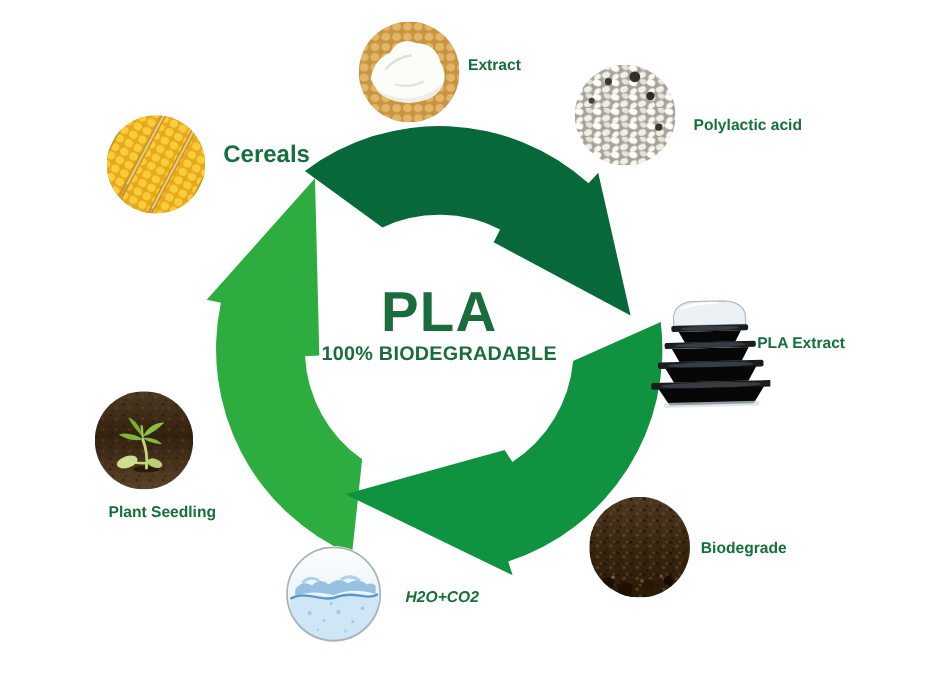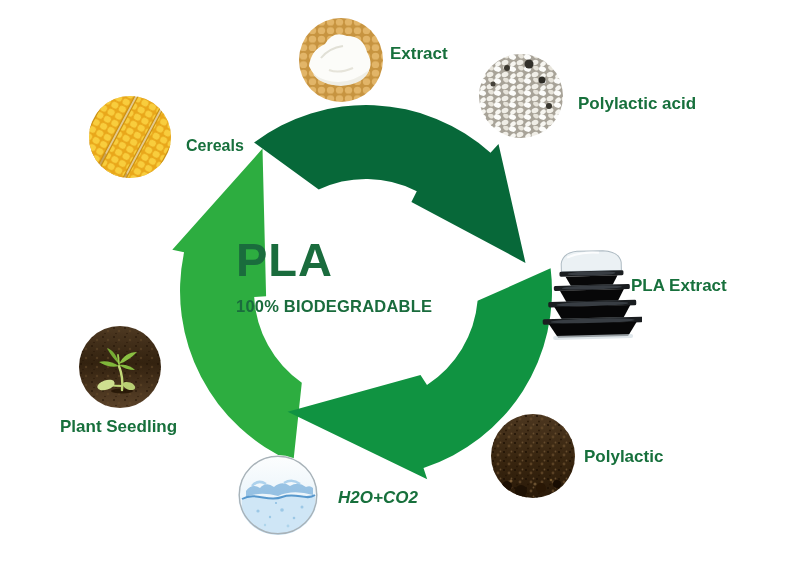--- a/index.html
+++ b/index.html
@@ -4,27 +4,27 @@
 <style>
   html,body{margin:0;padding:0;background:#fff;}
   .stage{
     position:relative;width:787px;height:564px;overflow:hidden;background:#ffffff;
     font-family:"Liberation Sans",sans-serif;
   }
   .cycle{position:absolute;left:160px;top:85px;width:412px;height:412px;}
   .a-dark{fill:var(--arrow-dark,#076839);}
   .a-mid{fill:var(--arrow-mid,#109341);}
   .a-light{fill:var(--arrow-light,#2dad40);}
-  .center-block{position:absolute;left:236px;top:236px;width:260px;}
+  .center-block{position:absolute;left:236px;top:236px;width:260px;text-align:center;}
   .title-main{font-size:47px;font-weight:bold;letter-spacing:1px;color:var(--heading,#1a6c3d);line-height:48px;}
-  .title-sub{font-size:16.5px;font-weight:bold;letter-spacing:.2px;color:var(--heading,#1a6c3d);margin-top:13px;}
+  .title-sub{font-size:16.5px;font-weight:bold;letter-spacing:.2px;color:var(--heading,#1a6c3d);margin-top:2px;}
   .node-circle{position:absolute;border-radius:50%;overflow:hidden;}
   .node-circle svg{display:block;}
   .node-label{
-    position:absolute;font-size:17px;font-weight:bold;color:var(--label,#17703c);
+    position:absolute;font-size:13px;font-weight:bold;color:var(--label,#17703c);
     white-space:nowrap;line-height:19px;
   }
   .products-box{position:absolute;left:538px;top:247px;width:104px;height:94px;}
 </style>
 </head>
 <body>
 
 <div class="stage">
 
   <svg class="cycle" viewBox="0 0 412 412" aria-hidden="true">
@@ -48,21 +48,21 @@
       </defs>
       <rect width="82" height="82" fill="#e3c98f"></rect>
       <path d="M0,46 Q22,58 42,82 L0,82 Z" fill="#c9a258"></path>
       <g transform="rotate(28 41 41)">
         <rect x="1" y="-20" width="25" height="122" rx="12" fill="url(#kern)" stroke="#cc9212" stroke-width="1.2"></rect>
         <rect x="29" y="-20" width="25" height="122" rx="12" fill="url(#kern)" stroke="#cc9212" stroke-width="1.2"></rect>
         <rect x="57" y="-20" width="24" height="122" rx="12" fill="url(#kern)" stroke="#cc9212" stroke-width="1.2"></rect>
       </g>
     </svg>
   </div>
-  <div class="node-label" style="left:186px;top:136px;font-size:16px;">Cereals</div>
+  <div class="node-label" style="left:186px;top:120px;font-size:20px;">Cereals</div>
 
   <div class="node-circle" style="left:299px;top:18px;width:84px;height:84px;">
     <svg width="84" height="84" viewBox="0 0 84 84">
       <defs>
         <pattern id="kern2" width="9" height="8.5" patternUnits="userSpaceOnUse">
           <rect width="9" height="8.5" fill="#c79440"></rect>
           <ellipse cx="4.5" cy="4.2" rx="3.7" ry="3.4" fill="#e2b568"></ellipse>
         </pattern>
       </defs>
       <rect width="84" height="84" fill="url(#kern2)"></rect>
@@ -144,21 +144,21 @@
       <rect width="84" height="84" fill="url(#spk)" opacity="0.85"></rect>
       <circle cx="16" cy="72" r="5" fill="#1c0f03"></circle>
       <circle cx="30" cy="77" r="6" fill="#1e1104"></circle>
       <circle cx="50" cy="74" r="5" fill="#291705"></circle>
       <circle cx="66" cy="70" r="4" fill="#180c02"></circle>
       <circle cx="20" cy="67" r="1.5" fill="#7a5c36"></circle>
       <circle cx="44" cy="70" r="1.6" fill="#6b5130"></circle>
       <circle cx="60" cy="66" r="1.3" fill="#75582f"></circle>
     </svg>
   </div>
-  <div class="node-label" style="left:584px;top:447px;">Polylactic</div>
+  <div class="node-label" style="left:584px;top:447px;">Biodegrade</div>
 
   <div class="node-circle" style="left:238px;top:455px;width:80px;height:80px;">
     <svg width="80" height="80" viewBox="0 0 80 80">
       <defs>
         <linearGradient id="wg" x1="0" y1="0" x2="0" y2="1">
           <stop offset="0" stop-color="#fdfefe"></stop>
           <stop offset="0.45" stop-color="#eef6fb"></stop>
           <stop offset="1" stop-color="#ddeefa"></stop>
         </linearGradient>
       </defs>
@@ -203,15 +203,15 @@
       <ellipse cx="50" cy="60" rx="6.5" ry="3.6" fill="#b8cf74" transform="rotate(20 50 60)"></ellipse>
       <g transform="translate(40,38)">
         <path d="M0,2 C-6,-2 -14,-4 -20,-2 C-14,2 -6,4 0,2 Z" fill="#7fb63a"></path>
         <path d="M0,0 C4,-8 10,-12 18,-12 C12,-6 6,-2 0,0 Z" fill="#8abf42"></path>
         <path d="M0,0 C-2,-8 -6,-14 -12,-16 C-8,-8 -4,-4 0,0 Z" fill="#76ad34"></path>
         <path d="M0,1 C6,0 12,2 16,6 C10,6 4,4 0,1 Z" fill="#83ba3e"></path>
         <path d="M0,0 L-1,-9" stroke="#9ccb52" stroke-width="1.8" stroke-linecap="round"></path>
       </g>
     </svg>
   </div>
-  <div class="node-label" style="left:60px;top:417px;width:120px;text-align:left;">Plant Seedling</div>
+  <div class="node-label" style="left:60px;top:417px;width:120px;text-align:right;">Plant Seedling</div>
 
 </div>
 
 </body></html>

